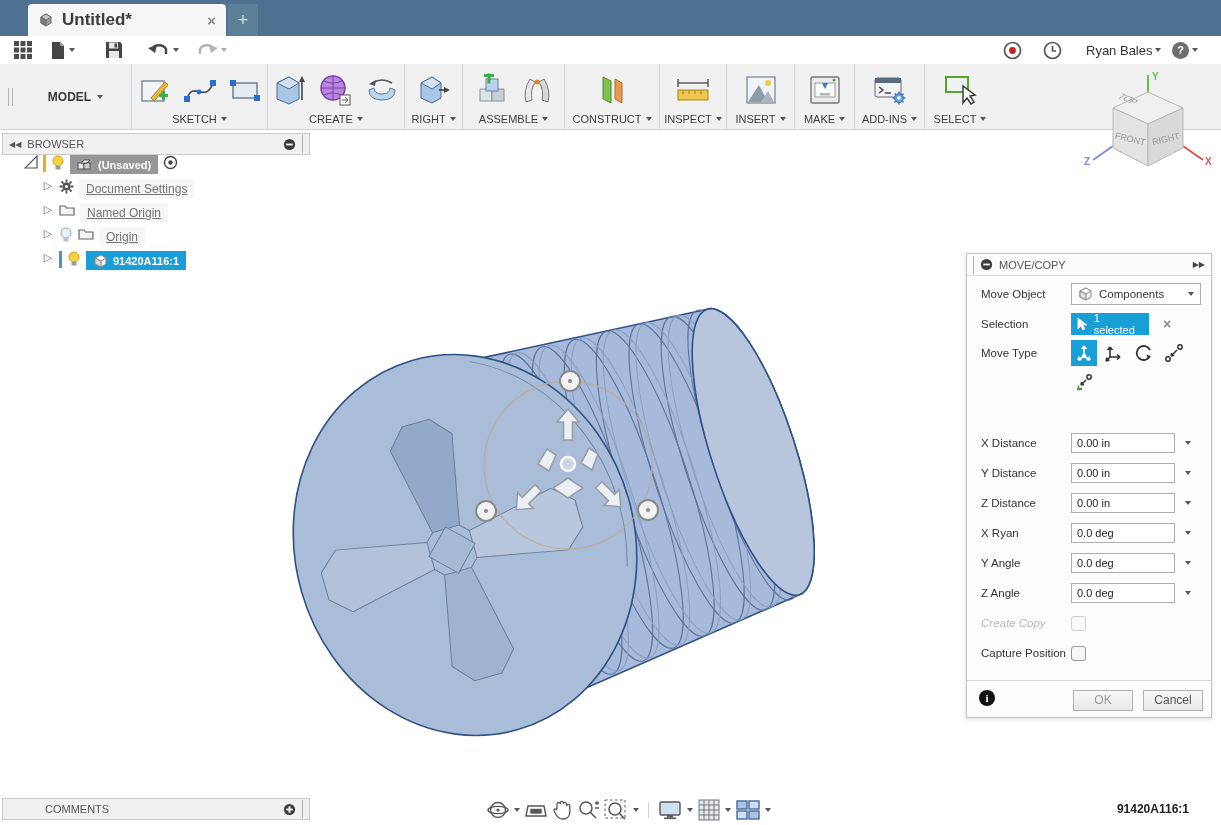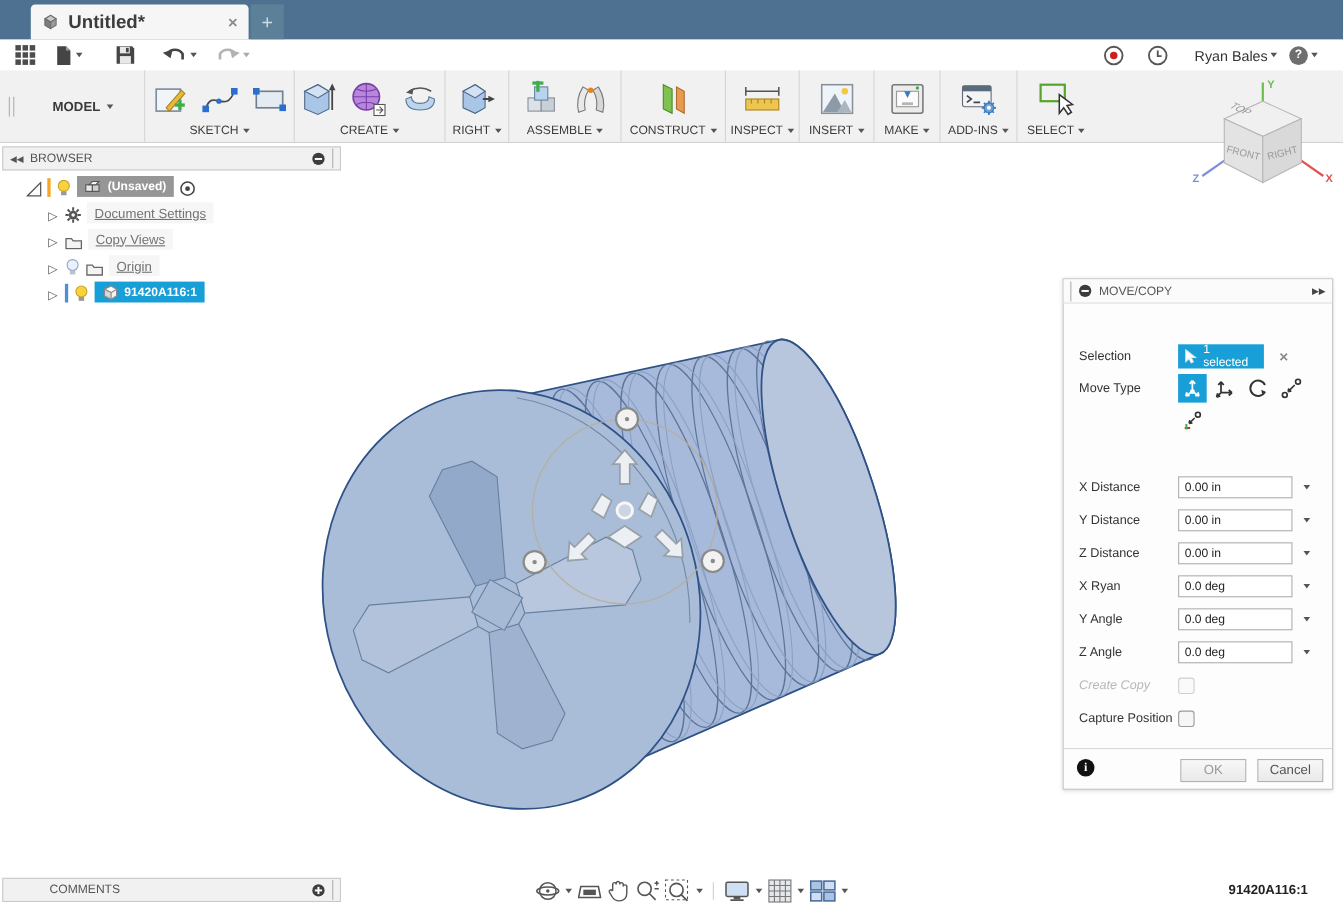--- a/index.html
+++ b/index.html
@@ -37,21 +37,21 @@
     border-right:1px solid #d5d5d5; padding:3px 0 2px; }
   .ricons { flex:1; display:flex; align-items:center; justify-content:center; gap:12px; }
   .rlabel { font-size:11px; color:#3c3c3c; display:flex; align-items:center; gap:4px; padding-bottom:2px; }
 
   
   #browser { position:absolute; left:2px; top:133px; width:308px; }
   .panel-head { height:22px; background:#f1f1f1; border:1px solid #c9c9c9; display:flex;
     align-items:center; padding:0 6px; gap:6px; font-size:11px; color:#555; }
   .panel-head .sp { flex:1; }
   .tree { position:relative; font-size:12px; }
-  .trow { height:24px; display:flex; align-items:flex-end; gap:5px; }
+  .trow { height:24px; display:flex; align-items:flex-start; gap:5px; }
   .twist { color:#555; font-size:11px; width:12px; text-align:center; }
   .vbar { width:3px; height:17px; }
   .chip { display:flex; align-items:center; gap:5px; height:19px; padding:0 7px; }
   .chip.unsaved { background:#969696; color:#fff; font-weight:bold; font-size:11px; }
   .chip.sel { background:#189fd7; color:#fff; font-weight:bold; font-size:11px; }
   .chip.plain { background:#f6f6f6; color:#737373;text-decoration:underline; }
 
   
   #dialog { position:absolute; left:966px; top:253px; width:246px; height:465px; background:#fdfdfd;
     border:1px solid #c4c4c4; box-shadow:0 1px 4px rgba(0,0,0,.15); font-size:11.5px; }
@@ -496,21 +496,21 @@
       <span class="chip plain">
           <span>Document Settings</span>
         </span>
     </div>
     <div class="trow" style="padding-left:40px">
       <span class="twist">▷</span>
       <svg width="16" height="13" viewBox="0 0 16 13">
         <path d="M1,3 h5 l1.5,2 H15 v7 H1 Z" fill="#f4f4f4" stroke="#666" stroke-width="1.2"></path>
         </svg>
       <span class="chip plain">
-          <span>Copy Views</span>
+          <span>Named Origin</span>
         </span>
     </div>
     <div class="trow" style="padding-left:40px">
       <span class="twist">▷</span>
       <svg width="14" height="16" viewBox="0 0 14 16">
         <circle cx="7" cy="6" r="5" fill="#eaf1fa" stroke="#8aa6c8"></circle>
           <rect x="4.5" y="11" width="5" height="3.5" fill="#b8c4d2"></rect>
         </svg>
       <svg width="16" height="13" viewBox="0 0 16 13">
         <path d="M1,3 h5 l1.5,2 H15 v7 H1 Z" fill="#f4f4f4" stroke="#666" stroke-width="1.2"></path>
@@ -545,20 +545,33 @@
       </span>
     <svg width="13" height="13" viewBox="0 0 13 13">
       <circle cx="6.5" cy="6.5" r="5.6" fill="#3c3c3c"></circle>
         <rect x="3.2" y="5.6" width="6.6" height="1.8" fill="#fff"></rect>
     </svg>
     <span>MOVE/COPY</span>
     <span class="sp"></span>
     <span style="font-size:8px; color:#444">▶▶</span>
   </div>
 
+  <div class="drow" style="top:29px">
+    <span class="dlabel">Move Object</span>
+    <span class="combo">
+      <svg width="15" height="14" viewBox="0 0 15 14">
+        <polygon points="2,4 8,1 13,4 13,10 8,13 2,10" fill="#f5f5f5" stroke="#888"></polygon>
+        <polygon points="2,4 8,7 13,4 8,1" fill="#fff" stroke="#888"></polygon>
+        <polygon points="8,7 8,13 2,10 2,4" fill="#dedede" stroke="#888"></polygon>
+        </svg>
+      <span>Components</span>
+      <span class="sp"></span>
+        <span class="caret"></span>
+    </span>
+  </div>
 
   <div class="drow" style="top:59px">
     <span class="dlabel">Selection</span>
     <span class="selchip">
       <svg width="12" height="14" viewBox="0 0 12 14">
         <polygon points="1,1 1,12 4,9 6,13 8,12 6,8 10,8" fill="#fff" stroke="#e8e8e8"></polygon>
         </svg>
       <span>1 selected</span>
     </span>
     <span class="xclear">×</span>

